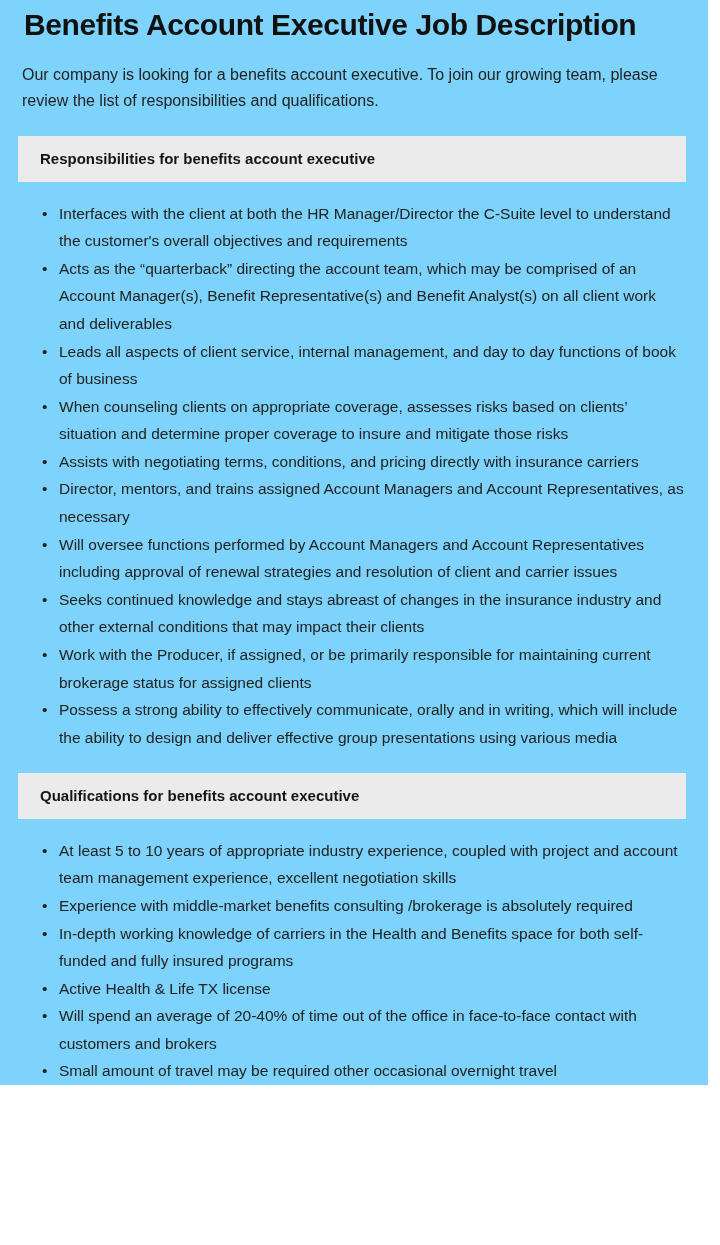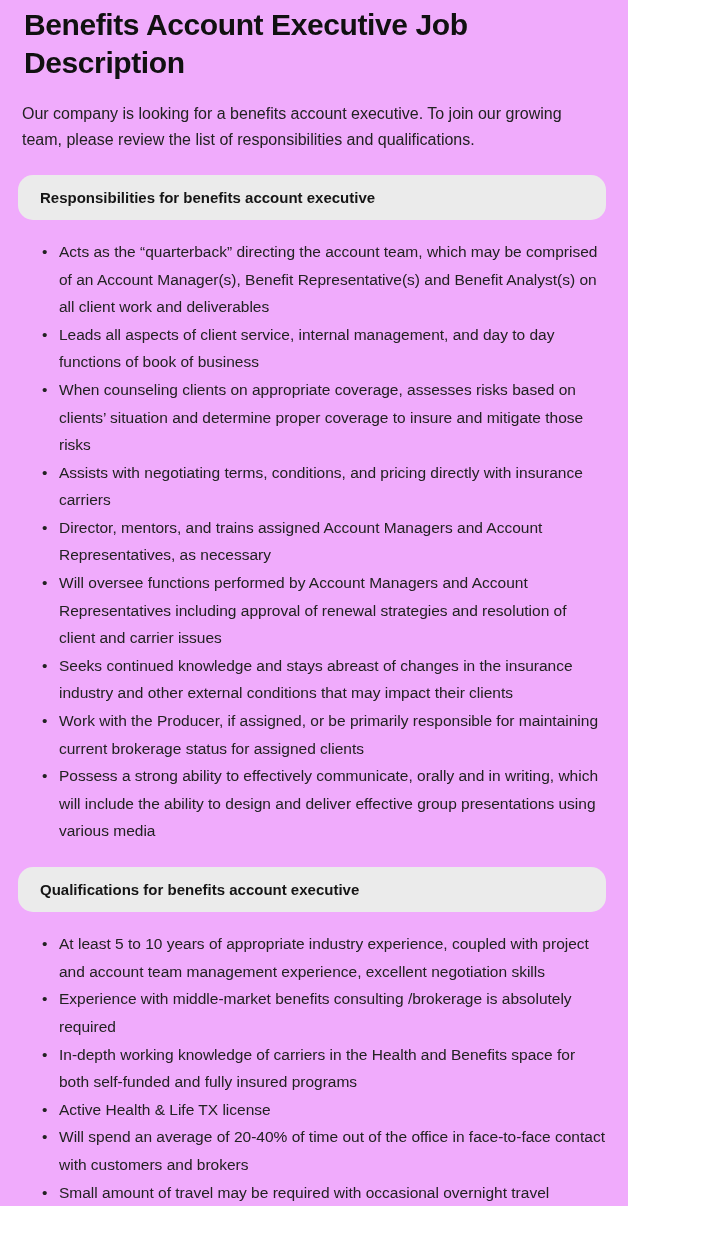--- a/index.html
+++ b/index.html
@@ -8,24 +8,24 @@
     padding: 0;
     background: #ffffff;
   }
   body {
     width: 720px;
     font-family: "Liberation Sans", "DejaVu Sans", sans-serif;
     color: #1b1b1b;
     -webkit-font-smoothing: antialiased;
   }
   .page {
-    width: 628px;
+    width: 708px;
     box-sizing: border-box;
     padding: 0;
-    background: #f0abfc;
+    background: #7dd3fc;
   }
   .page-title {
     margin: 0;
     padding: 6px 24px 0 24px;
     font-size: 30px;
     line-height: 1.28;
     font-weight: 700;
     letter-spacing: -0.4px;
     color: #111111;
   }
@@ -41,21 +41,20 @@
     padding: 0;
   }
   .section-header {
     margin: 22px 22px 0 18px;
     padding: 13px 0 13px 22px;
     background: #ebebeb;
     font-size: 15px;
     font-weight: 700;
     line-height: 1.3;
     color: #151515;
-    border-radius: 15px;
   }
   ul.bullets {
     list-style: none;
     margin: 0;
     padding: 18px 22px 0 0;
   }
   ul.bullets li {
     position: relative;
     margin: 0 0 0 0;
     padding: 0 0 0 59px;
@@ -81,37 +80,38 @@
 
 <div class="page">
 
   <h1 class="page-title">Benefits Account Executive Job Description</h1>
 
   <p class="intro">Our company is looking for a benefits account executive. To join our growing team, please review the list of responsibilities and qualifications.</p>
 
   <div class="section">
     <div class="section-header">Responsibilities for benefits account executive</div>
     <ul class="bullets">
+        <li>Interfaces with the client at both the HR Manager/Director the C-Suite level to understand the customer's overall objectives and requirements</li>
         <li>Acts as the “quarterback” directing the account team, which may be comprised of an Account Manager(s), Benefit Representative(s) and Benefit Analyst(s) on all client work and deliverables</li>
         <li>Leads all aspects of client service, internal management, and day to day functions of book of business</li>
         <li>When counseling clients on appropriate coverage, assesses risks based on clients’ situation and determine proper coverage to insure and mitigate those risks</li>
         <li>Assists with negotiating terms, conditions, and pricing directly with insurance carriers</li>
         <li>Director, mentors, and trains assigned Account Managers and Account Representatives, as necessary</li>
         <li>Will oversee functions performed by Account Managers and Account Representatives including approval of renewal strategies and resolution of client and carrier issues</li>
         <li>Seeks continued knowledge and stays abreast of changes in the insurance industry and other external conditions that may impact their clients</li>
         <li>Work with the Producer, if assigned, or be primarily responsible for maintaining current brokerage status for assigned clients</li>
         <li>Possess a strong ability to effectively communicate, orally and in writing, which will include the ability to design and deliver effective group presentations using various media</li>
       </ul>
   </div>
 
   <div class="section">
     <div class="section-header">Qualifications for benefits account executive</div>
     <ul class="bullets section-body-last">
         <li>At least 5 to 10 years of appropriate industry experience, coupled with project and account team management experience, excellent negotiation skills</li>
         <li>Experience with middle-market benefits consulting /brokerage is absolutely required</li>
         <li>In-depth working knowledge of carriers in the Health and Benefits space for both self-funded and fully insured programs</li>
         <li>Active Health &amp; Life TX license</li>
         <li>Will spend an average of 20-40% of time out of the office in face-to-face contact with customers and brokers</li>
-        <li>Small amount of travel may be required with occasional overnight travel</li>
+        <li>Small amount of travel may be required other occasional overnight travel</li>
       </ul>
   </div>
 
 </div>
 
 </body></html>

